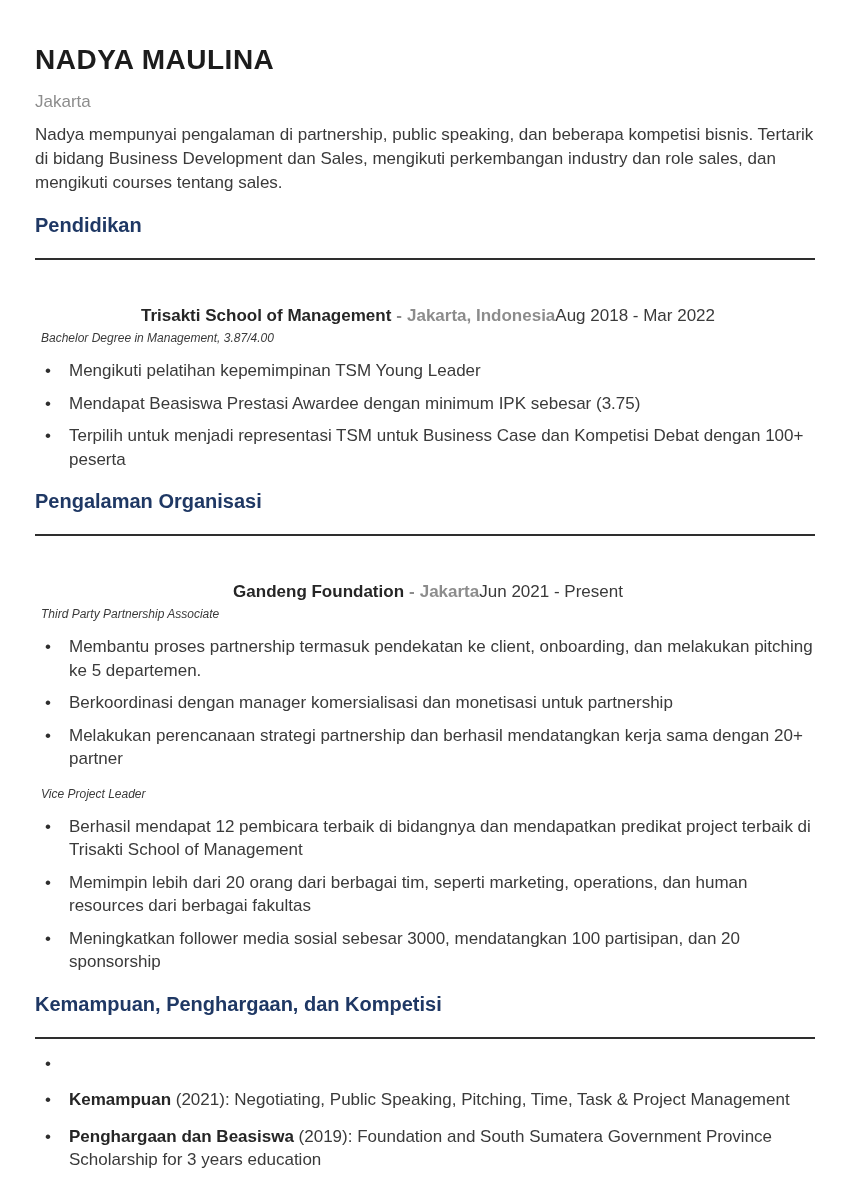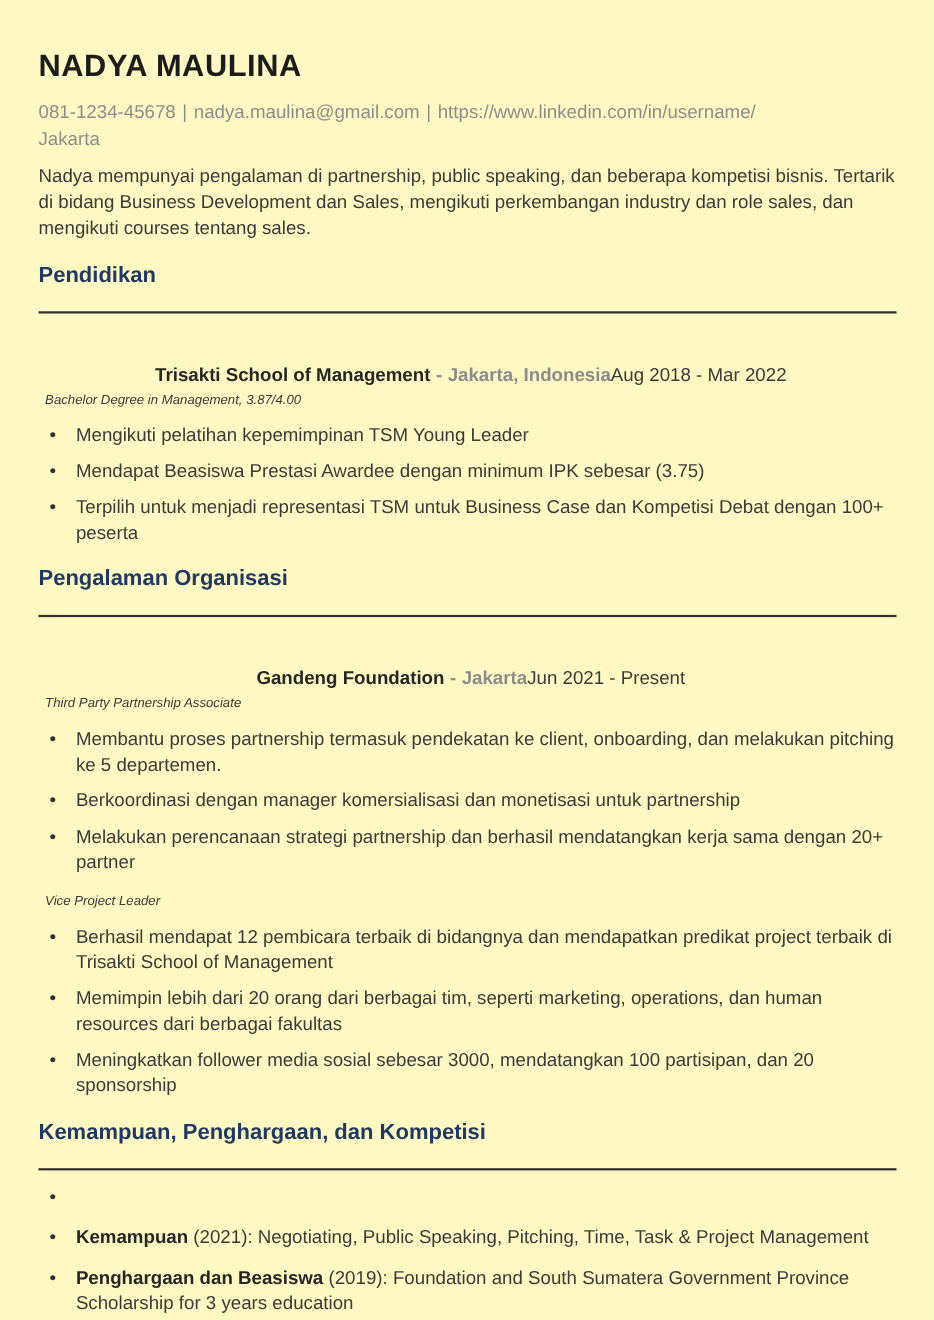--- a/index.html
+++ b/index.html
@@ -1,21 +1,21 @@
 <!DOCTYPE html>
 <html><head>
 <meta charset="utf-8">
 <style>
   * { box-sizing: border-box; }
   html, body { margin: 0; padding: 0; background: #e8e8e8; }
   .page {
     width: 849px;
     height: 1200px;
     margin: 0 auto;
-    background: #fef9c3;
+    background: #ffffff;
     font-family: "Liberation Sans", sans-serif;
     padding: 44px 34px 0 35px;
     overflow: hidden;
     color: #3a3a3a;
   }
 
   
   .name {
     font-size: 28px;
     font-weight: 700;
@@ -94,23 +94,20 @@
   ul.skills li { margin-bottom: 13px; }
   .blabel { font-weight: 700; color: #262626; }
 </style>
 </head>
 <body>
 
 <div class="page">
 
   <h1 class="name">NADYA MAULINA</h1>
 
-  <p class="contact-line">
-    <span>081-1234-45678</span><span class="pipe">|</span><span>nadya.maulina@gmail.com</span><span class="pipe">|</span><span>https://www.linkedin.com/in/username/</span>
-  </p>
   <p class="location-line">Jakarta</p>
 
   <p class="summary">Nadya mempunyai pengalaman di partnership, public speaking, dan beberapa kompetisi bisnis. Tertarik di bidang Business Development dan Sales, mengikuti perkembangan industry dan role sales, dan mengikuti courses tentang sales.</p>
 
   <div class="section">
     <h2 class="section-title">Pendidikan</h2>
 
     <div class="entry">
       <div class="entry-head">
         <span>

